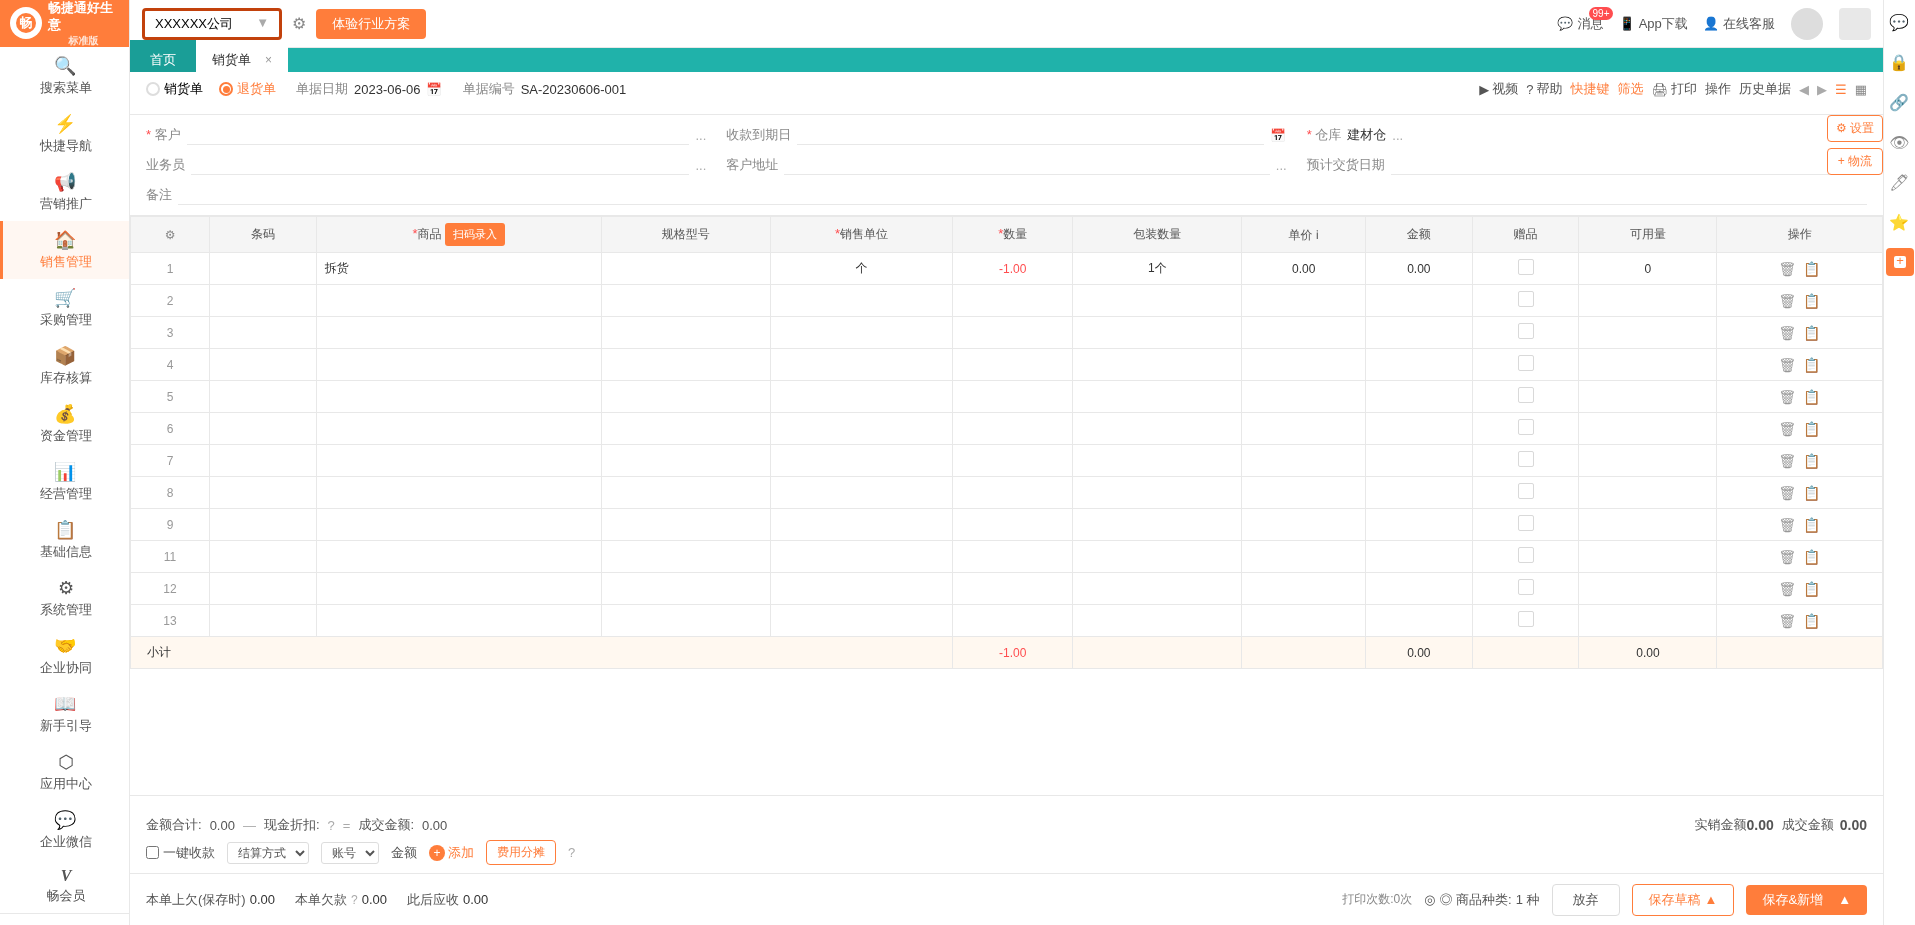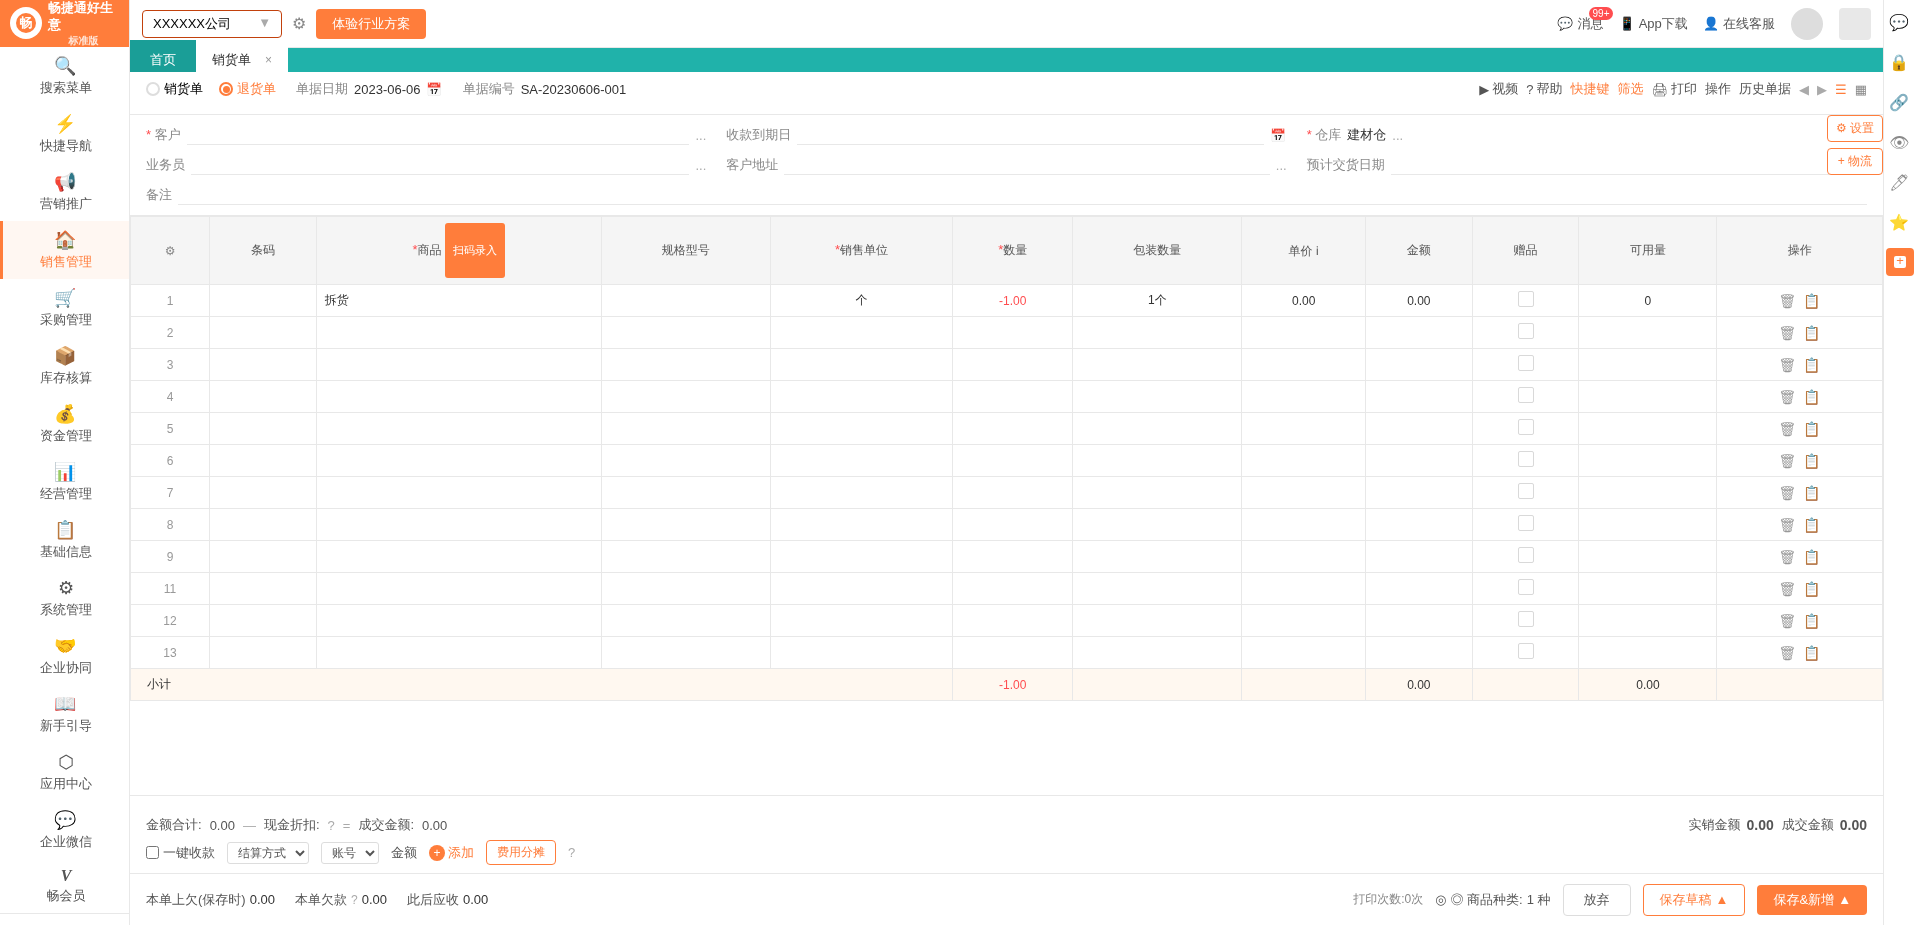--- a/index.html
+++ b/index.html
@@ -73,21 +73,21 @@
       background: #fff;
       display: flex;
       align-items: center;
       padding: 0 12px;
       border-bottom: 1px solid #e8e8e8;
       flex-shrink: 0;
     }
     .topbar-company {
       display: flex;
       align-items: flex-start;
-      border: 1px solid #c2410c;
+      border: 3px solid #c2410c;
       border-radius: 4px;
       padding: 4px 10px;
       cursor: pointer;
       min-width: 140px;
       justify-content: space-between;
     }
     .topbar-gear { margin: 0 10px; color: #888; cursor: pointer; font-size: 16px; }
     .topbar-trial-btn {
       background: #ff7d3b;
       color: #fff;
@@ -269,21 +269,21 @@
     }
     .td-red { color: #ff4d4f; }
     .row-num { color: #999; }
     .subtotal-row td { background: #fff8f0; font-weight: 500; }
     .th-gear { cursor: pointer; color: #888; }
     .scan-btn {
       background: #ff7d3b;
       color: #fff;
       border: none;
       border-radius: 3px;
-      padding: 20px 8px;
+      padding: 4px 8px;
       font-size: 11px;
       cursor: pointer;
     }
     .th-required { color: #ff4d4f; }
 
     
     .form-footer {
       background: #fff;
       border-top: 1px solid #e8e8e8;
       padding: 8px 16px;
@@ -350,21 +350,21 @@
     .save-new-btn {
       background: #ff7d3b;
       border: none;
       border-radius: 4px;
       padding: 6px 16px;
       cursor: pointer;
       color: #fff;
       font-size: 13px;
       display: flex;
       align-items: center;
-      gap: 4px;
+      gap: 15px;
     }
 
     
     .right-panel {
       width: 32px;
       background: #fff;
       border-left: 1px solid #e8e8e8;
       display: flex;
       flex-direction: column;
       align-items: center;
@@ -869,21 +869,21 @@
       <div class="footer-row1">
         <span>金额合计:</span>
         <span>0.00</span>
         <span class="footer-dash">—</span>
         <span>现金折扣:</span>
         <span style="color:#aaa;cursor:pointer;">?</span>
         <span style="color:#aaa;">=</span>
         <span>成交金额:</span>
         <span>0.00</span>
         <div style="margin-left:auto;display:flex;gap:8px;">
-          <div style="display:flex;align-items:center;gap:6px;justify-content:center;">
+          <div style="display:flex;align-items:center;justify-content:center;">
             <span>实销金额</span>
             <span style="font-weight:bold;font-size:14px;">0.00</span>
           </div>
           <div style="display:flex;align-items:center;gap:6px;">
             <span>成交金额</span>
             <span style="font-weight:bold;font-size:14px;">0.00</span>
           </div>
         </div>
       </div>
       <div class="footer-row2">

